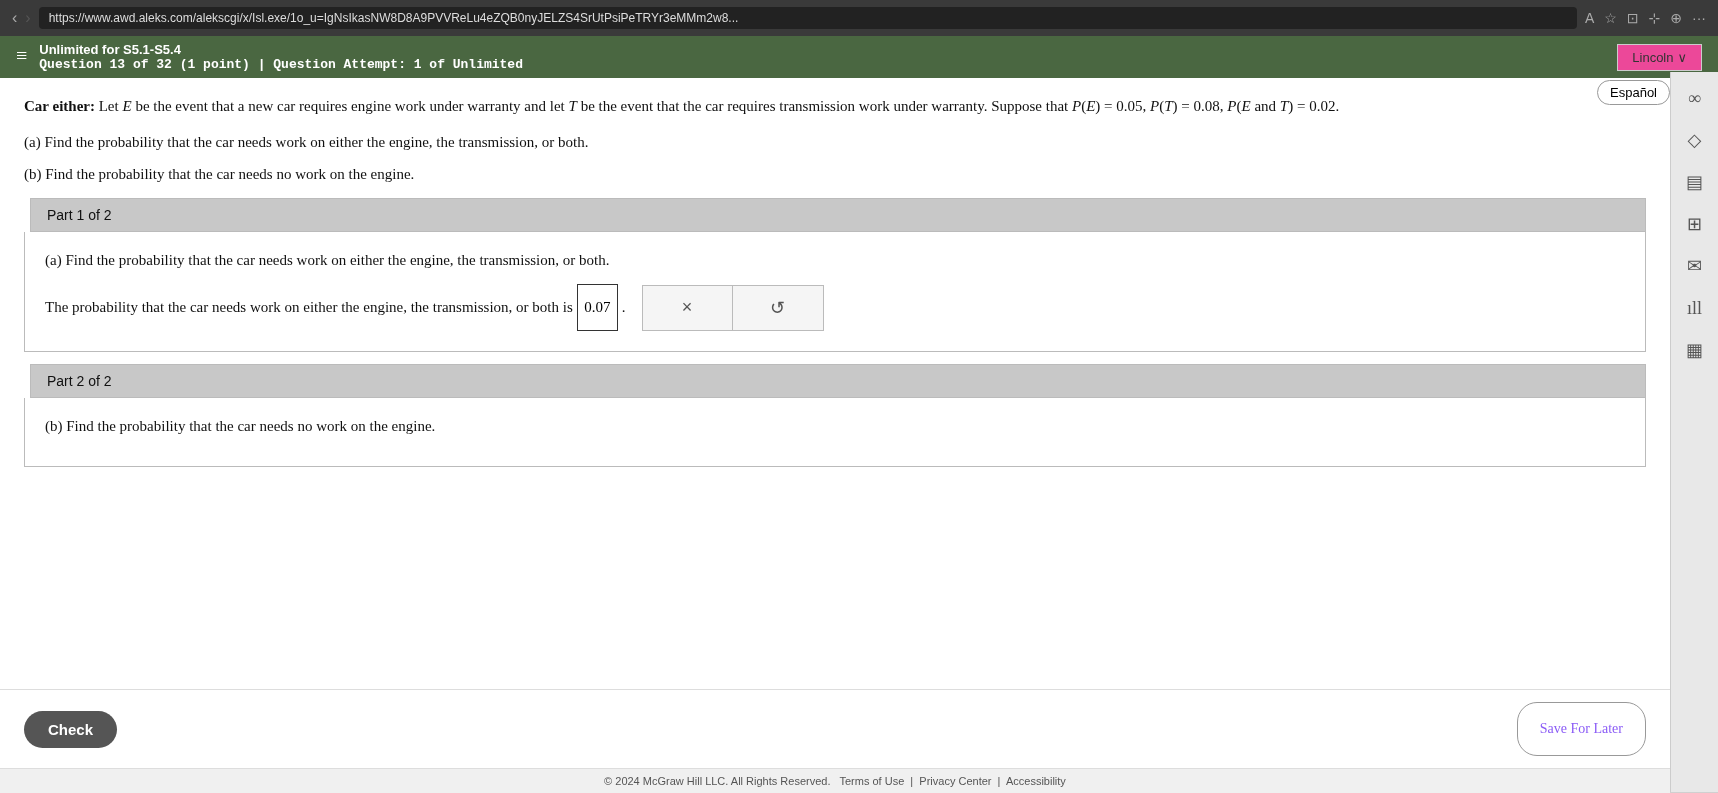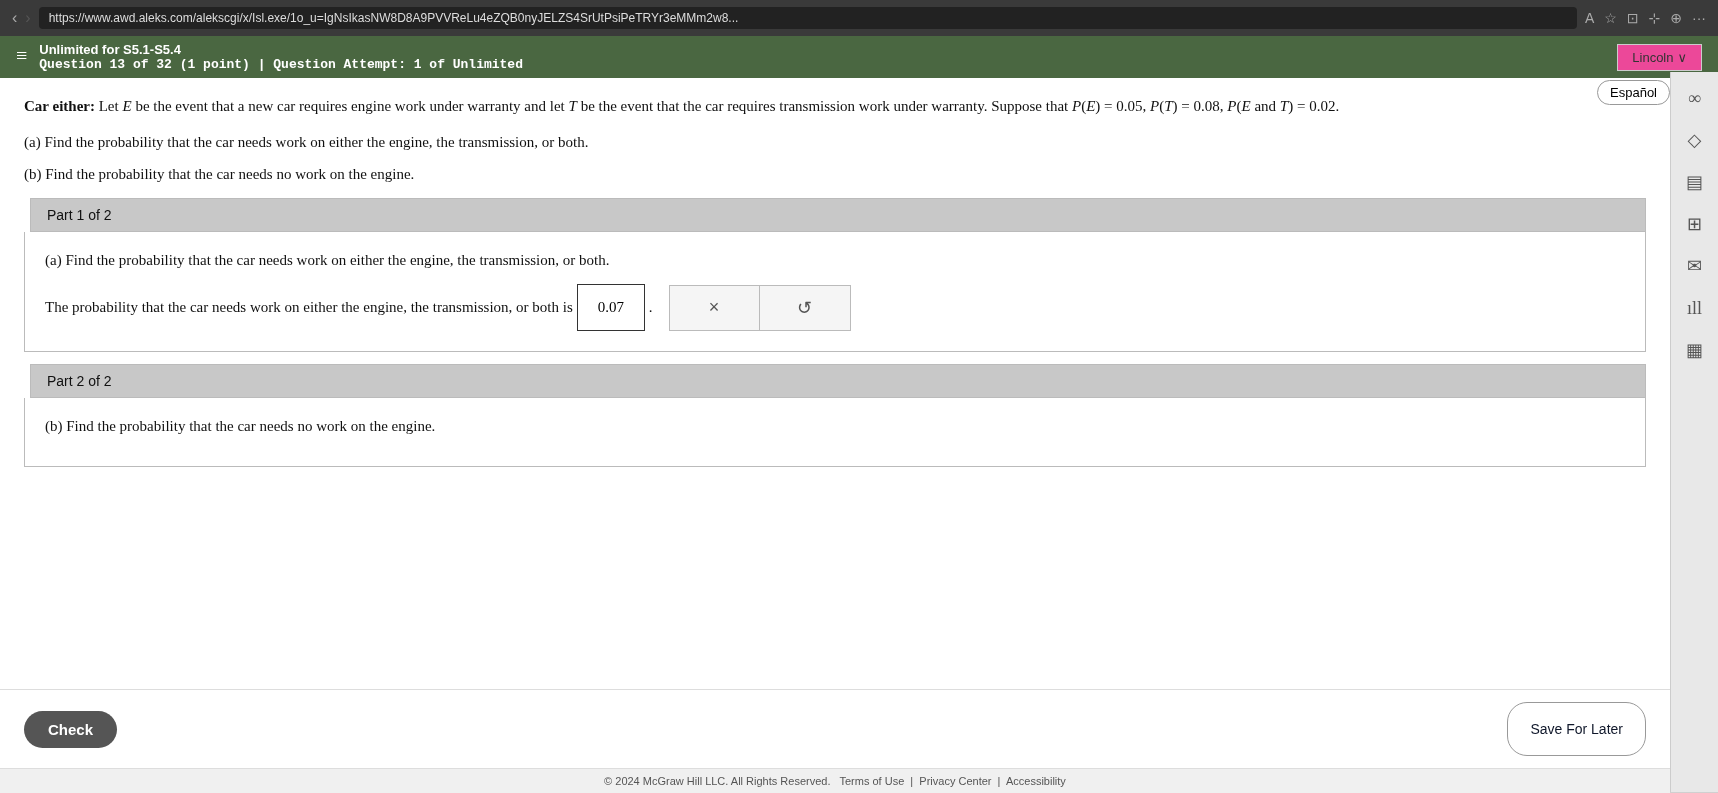--- a/index.html
+++ b/index.html
@@ -182,21 +182,21 @@
       align-items: center;
       flex-wrap: wrap;
       gap: 4px;
       margin-top: 12px;
     }
 
     .answer-input {
       border: 1px solid #333;
       padding: 14px 6px;
       font-size: 15px;
-      width: 68px;
+      width: 41px;
       text-align: center;
       font-family: 'Times New Roman', Times, serif;
       outline: none;
     }
 
     
     .answer-actions {
       display: inline-flex;
       border: 1px solid #bbb;
       margin-left: 12px;
@@ -237,26 +237,26 @@
       font-family: Arial, sans-serif;
       cursor: pointer;
       font-weight: bold;
     }
     .footer-right {
       display: flex;
       gap: 12px;
     }
     .save-btn {
       background: #fff;
-      color: #0f172a;
+      color: #8b5cf6;
       border: 1px solid #999;
       border-radius: 20px;
       padding: 18px 22px;
       font-size: 14px;
-      font-family: Liberation Sans, sans-serif;
+      font-family: Liberation Serif, serif;
       cursor: pointer;
     }
     .submit-btn {
       background: #fff;
       color: #333;
       border: 1px solid #999;
       border-radius: 20px;
       padding: 10px 22px;
       font-size: 14px;
       font-family: Arial, sans-serif;

